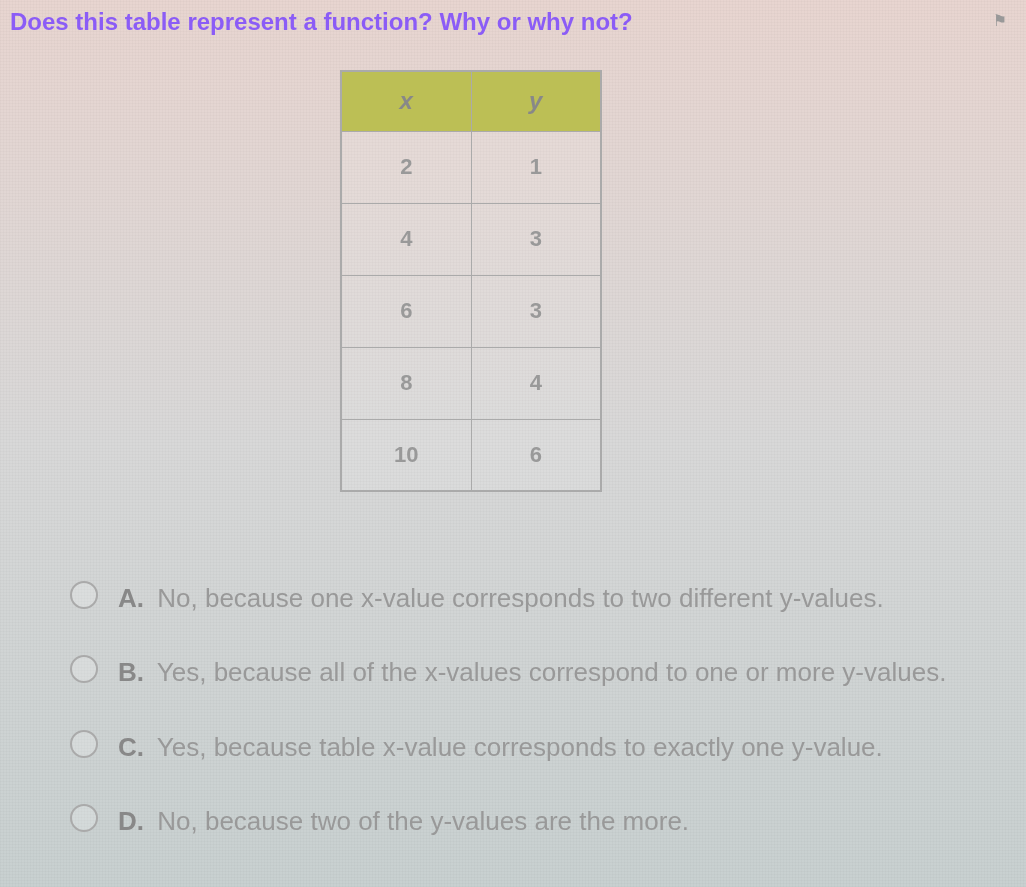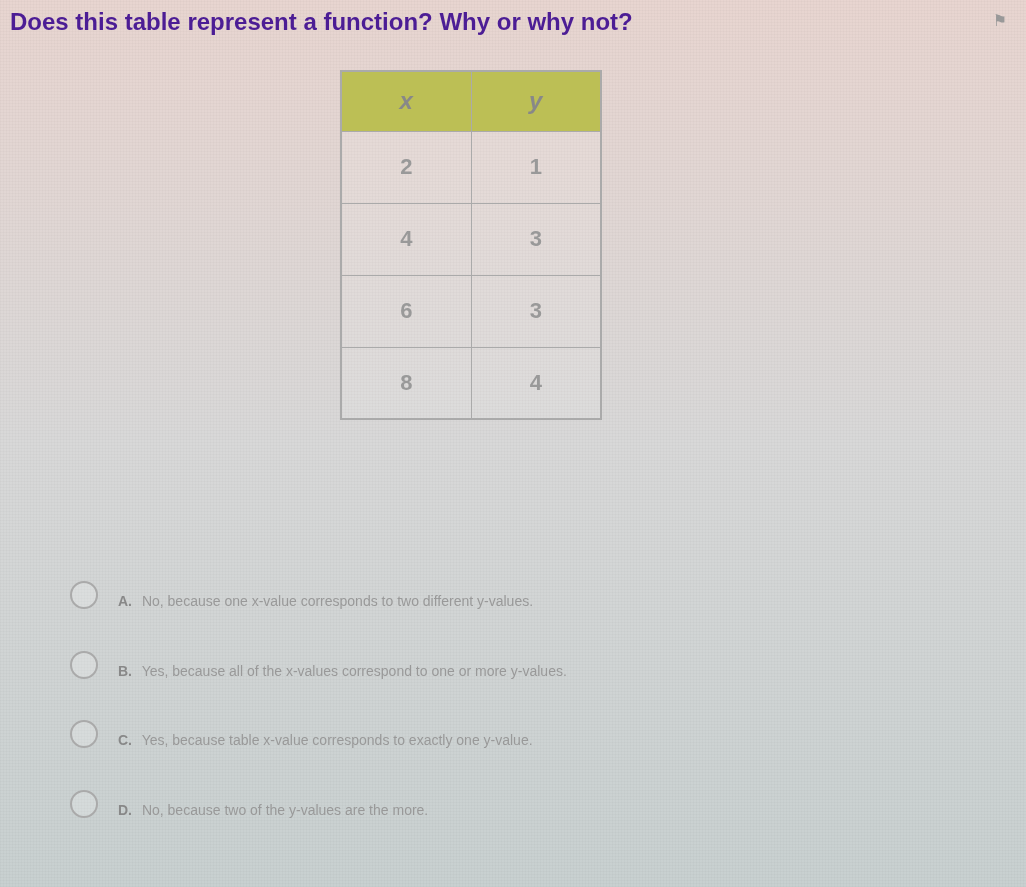--- a/index.html
+++ b/index.html
@@ -20,21 +20,21 @@
     background-image: repeating-linear-gradient(0deg, rgba(0,0,0,0.02) 0 1px, transparent 1px 3px),
                       repeating-linear-gradient(90deg, rgba(0,0,0,0.02) 0 1px, transparent 1px 3px);
     pointer-events: none;
   }
   .question {
     position: absolute;
     top: 8px;
     left: 10px;
     font-size: 24px;
     font-weight: bold;
-    color: #4c1d95;
+    color: #8b5cf6;
   }
   .flag {
     position: absolute;
     top: 10px;
     right: 18px;
     width: 16px;
     height: 20px;
     display: flex;
     align-items: center;
     justify-content: center;
@@ -82,24 +82,23 @@
     width: 28px;
     height: 28px;
     border: 2px solid #aaa;
     border-radius: 50%;
     flex-shrink: 0;
     margin-top: 1px;
     margin-right: 20px;
     background: rgba(255,255,255,0.2);
   }
   .opt-text {
-    font-size: 14px;
+    font-size: 26px;
     color: #999;
     line-height: 1.4;
-    margin-top: 12px;
   }
   .opt-letter {
     font-weight: bold;
     color: #888;
     margin-right: 6px;
   }
 </style>
 </head>
 <body>
 
@@ -122,20 +121,24 @@
       <td>4</td>
       <td>3</td>
     </tr>
     <tr>
       <td>6</td>
       <td>3</td>
     </tr>
     <tr>
       <td>8</td>
       <td>4</td>
+    </tr>
+    <tr>
+      <td>10</td>
+      <td>6</td>
     </tr>
   </tbody>
     </table>
 </div>
 
 <div class="options">
 
   <div class="option">
     <div class="radio"></div>
     <div class="opt-text">

